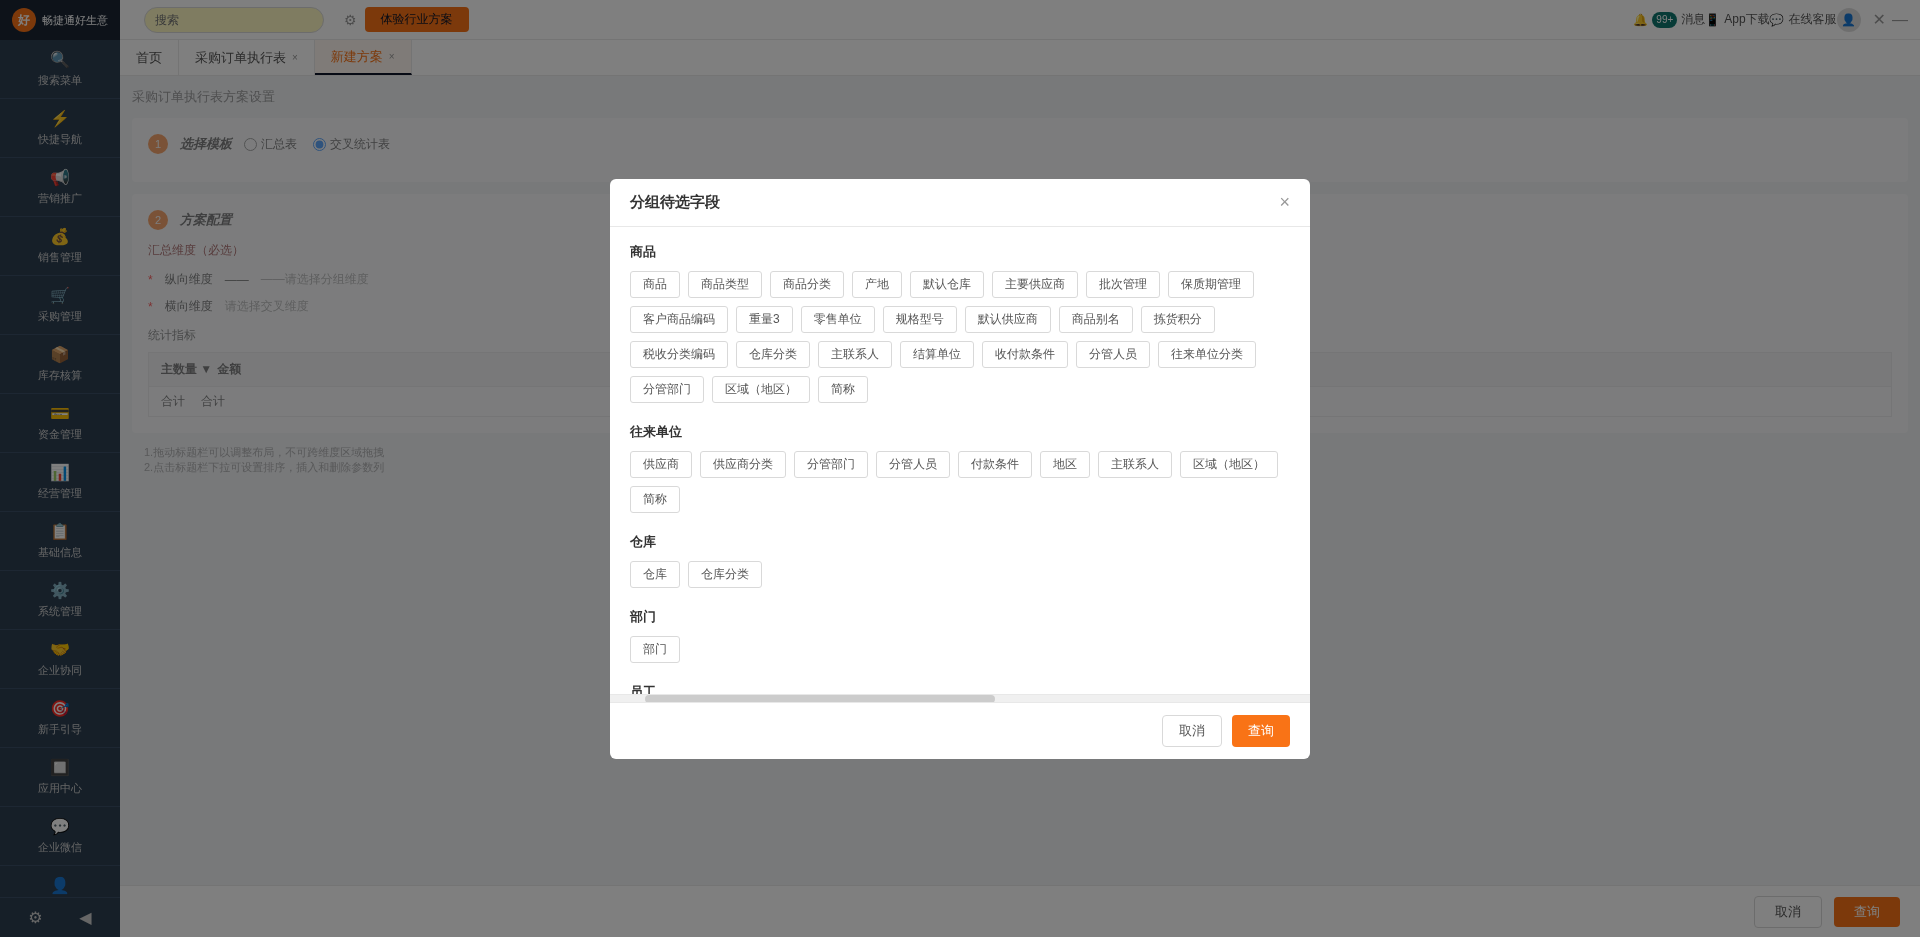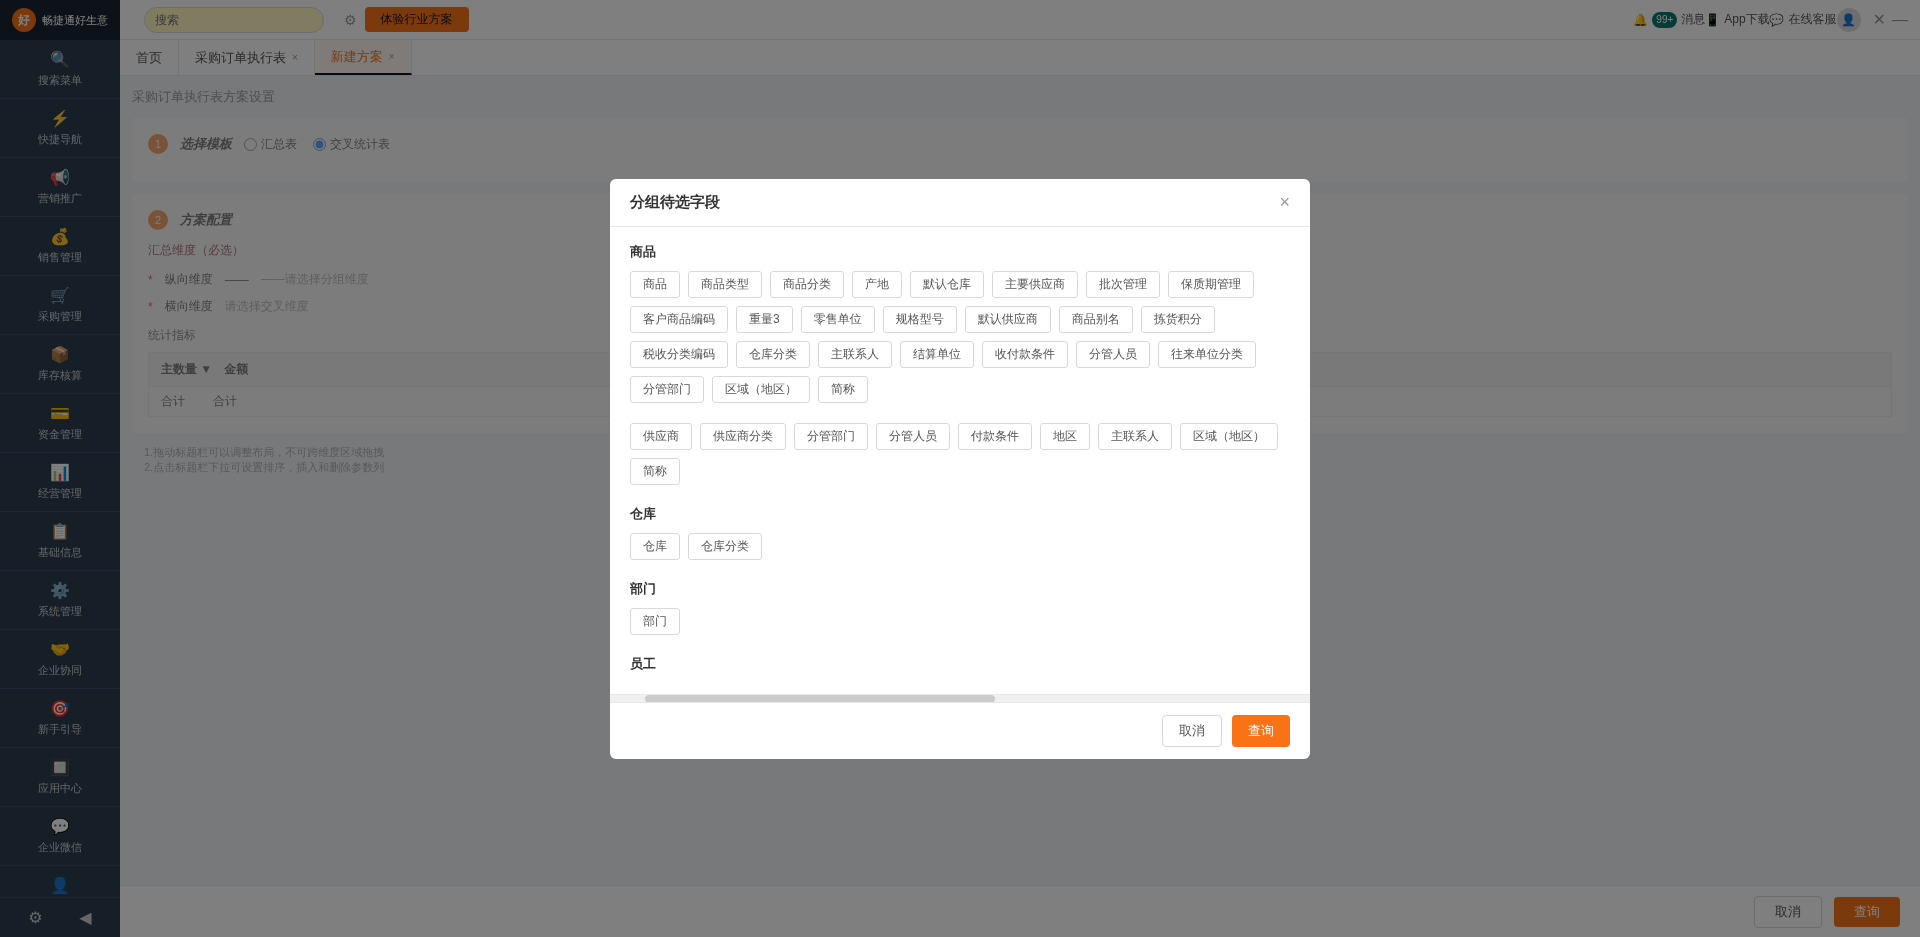--- a/index.html
+++ b/index.html
@@ -274,28 +274,28 @@
       margin-bottom: 10px;
       font-size: 12px;
     }
     .required { color: #f00; }
     .table-header {
       display: flex;
       background: #f5f5f5;
       padding: 8px 12px;
       font-size: 12px;
       font-weight: bold;
-      gap: 12px;
+      gap: 5px;
       border: 1px solid #e8e8e8;
     }
     .table-row-data {
       display: flex;
       padding: 6px 12px;
       font-size: 12px;
-      gap: 28px;
+      gap: 16px;
       border: 1px solid #e8e8e8;
       border-top: none;
       text-align: center;
     }
 
     
     .bottom-bar {
       position: fixed;
       bottom: 0; left: 120px; right: 0;
       height: 52px;
@@ -535,20 +535,21 @@
             <span class="field-chip">结算单位</span>
             <span class="field-chip">收付款条件</span>
             <span class="field-chip">分管人员</span>
             <span class="field-chip">往来单位分类</span>
             <span class="field-chip">分管部门</span>
             <span class="field-chip">区域（地区）</span>
             <span class="field-chip">简称</span>
           </div>
         </div>
         <div class="field-section">
+          <div class="field-section-title">往来单位</div>
           <div class="field-chips">
             <span class="field-chip">供应商</span>
             <span class="field-chip">供应商分类</span>
             <span class="field-chip">分管部门</span>
             <span class="field-chip">分管人员</span>
             <span class="field-chip">付款条件</span>
             <span class="field-chip">地区</span>
             <span class="field-chip">主联系人</span>
             <span class="field-chip">区域（地区）</span>
             <span class="field-chip">简称</span>

